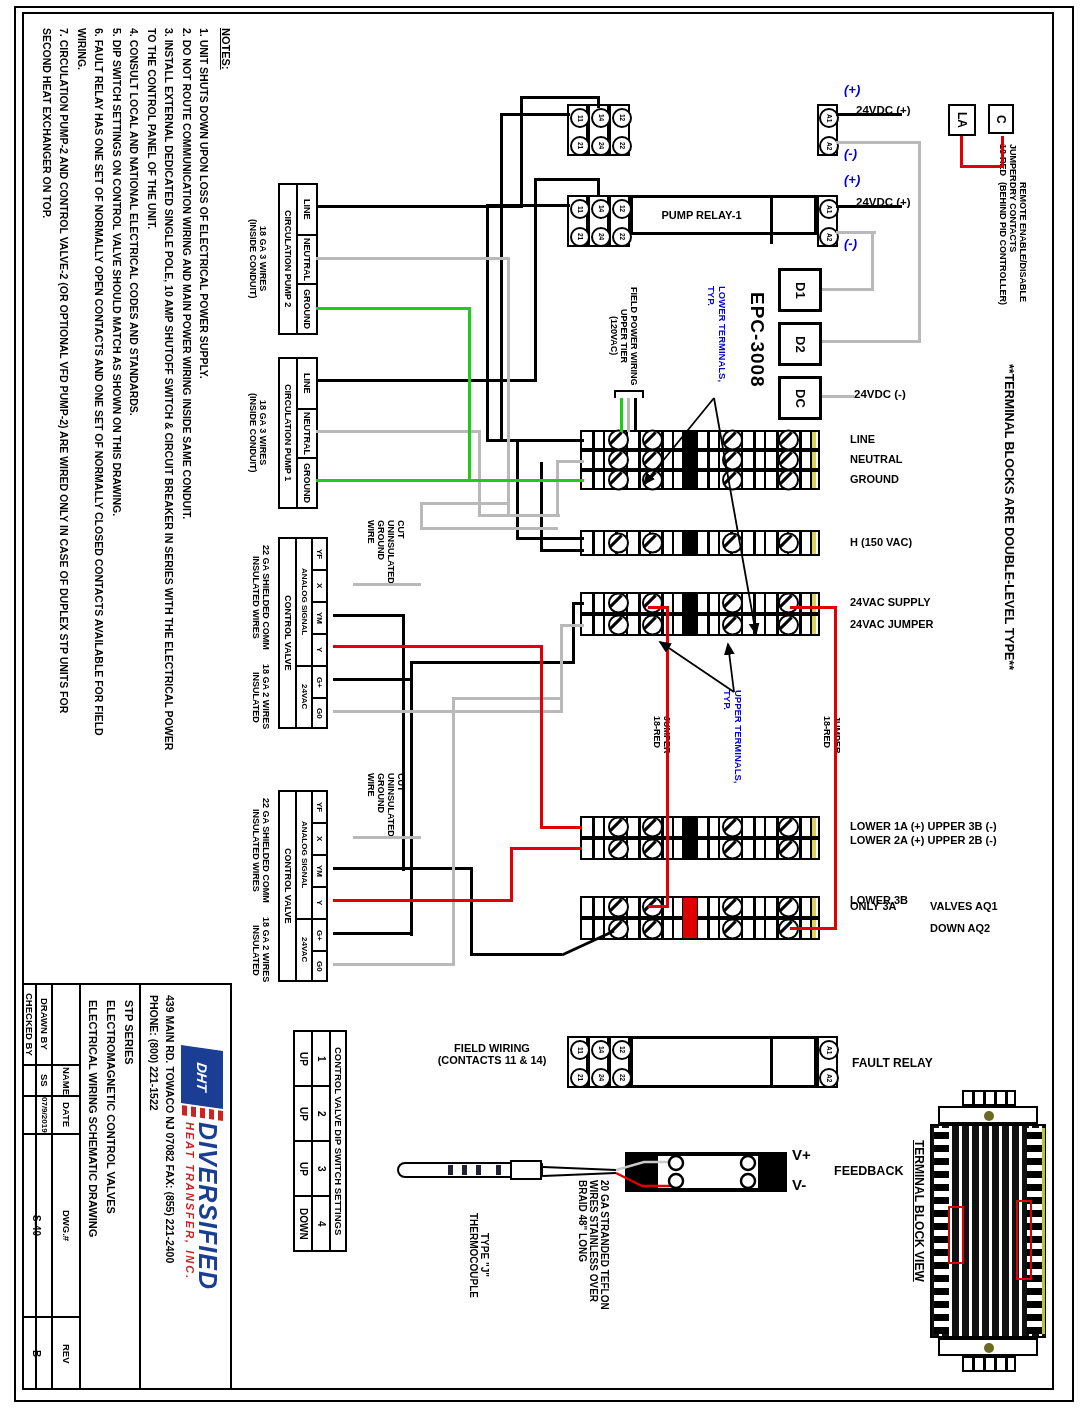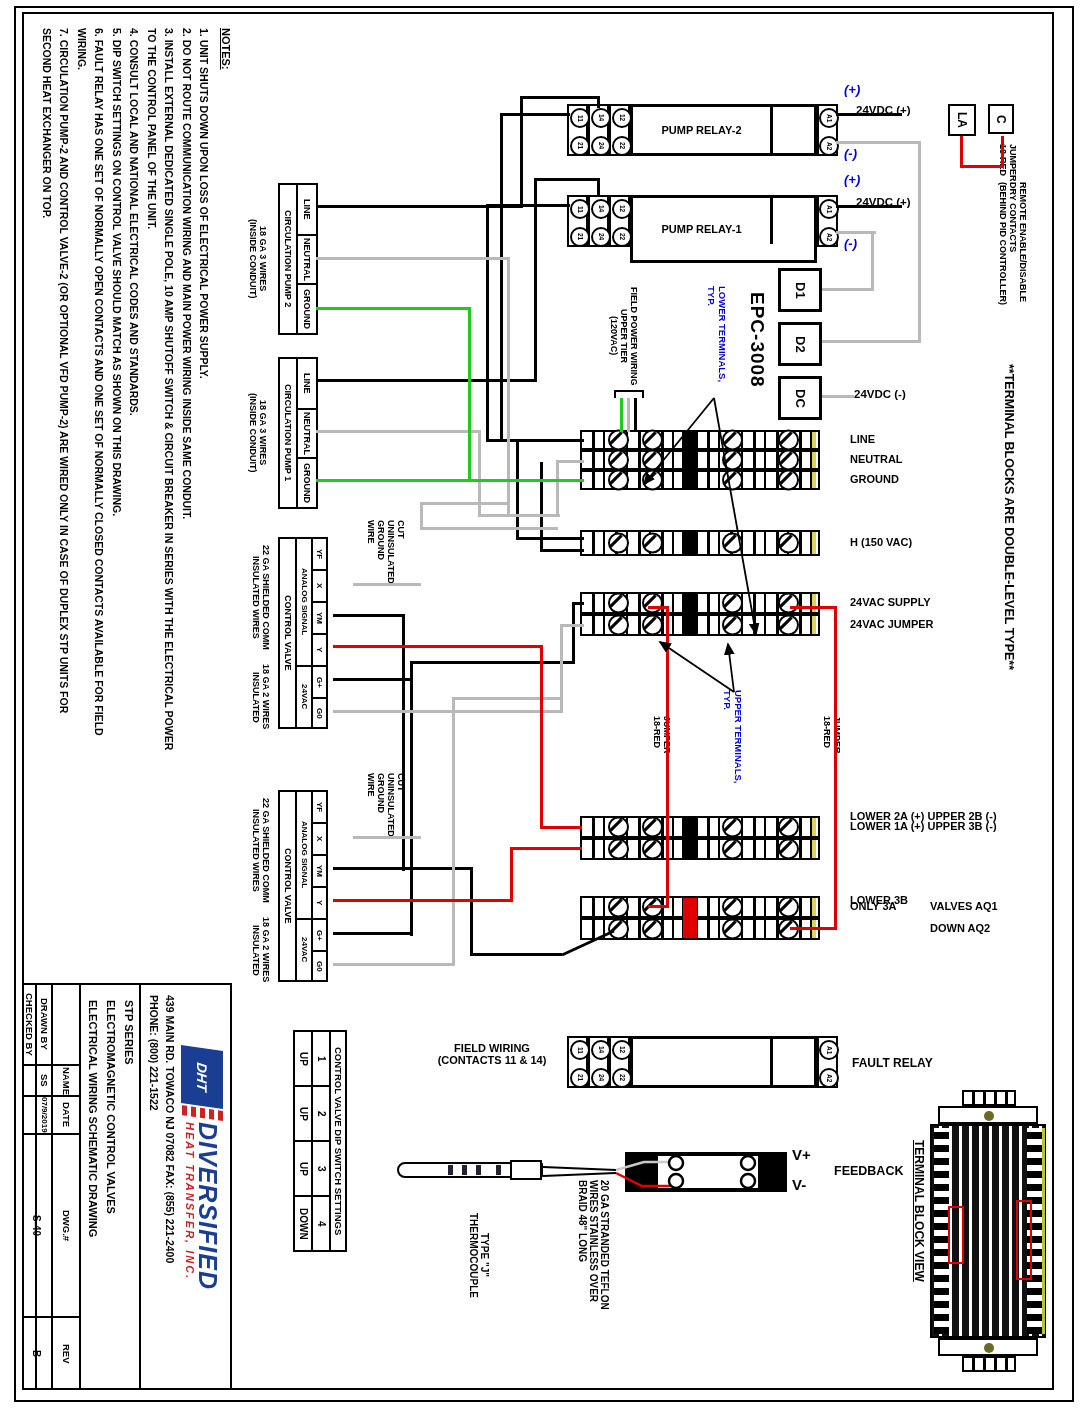--- a/index.html
+++ b/index.html
@@ -147,24 +147,20 @@
     </div>
   <div class="term" style="left:24px;top:32px">
       <span class="vt">24</span>
     </div>
   <div class="term" style="left:45px;top:4px">
       <span class="vt">12</span>
     </div>
   <div class="term" style="left:45px;top:32px">
       <span class="vt">22</span>
     </div>
-  <div class="ab b3 ctr f11" style="left:63px;top:0;width:187px;height:52px;padding-right:44px">
-    <span>PUMP RELAY-2</span>
-    <i class="ab ln" style="left:137px;top:0;width:3px;height:46px"></i>
-  </div>
   <div class="ab bx" style="left:250px;top:0;width:21px;height:52px"></div>
   <div class="term" style="left:252px;top:4px">
       <span class="vt">A1</span>
     </div>
   <div class="term" style="left:252px;top:32px">
       <span class="vt">A2</span>
     </div>
 </div>
 
 <div class="ab" style="left:567px;top:195px;width:271px;height:52px">
@@ -182,21 +178,21 @@
     </div>
   <div class="term" style="left:24px;top:32px">
       <span class="vt">24</span>
     </div>
   <div class="term" style="left:45px;top:4px">
       <span class="vt">12</span>
     </div>
   <div class="term" style="left:45px;top:32px">
       <span class="vt">22</span>
     </div>
-  <div class="ab b3 ctr f11" style="left:63px;top:0;width:187px;height:68px;padding-right:44px">
+  <div class="ab b3 ctr f11" style="left:63px;top:0;width:187px;height:40px;padding-right:44px">
     <span>PUMP RELAY-1</span>
     <i class="ab ln" style="left:137px;top:0;width:3px;height:46px"></i>
   </div>
   <div class="ab bx" style="left:250px;top:0;width:21px;height:52px"></div>
   <div class="term" style="left:252px;top:4px">
       <span class="vt">A1</span>
     </div>
   <div class="term" style="left:252px;top:32px">
       <span class="vt">A2</span>
     </div>
@@ -309,21 +305,21 @@
   </div>
 <div class="ab trow" style="left:580px;top:838px;width:240px;height:22px">
     <s class="chunk"></s>
     <s class="scr" style="left:26px"></s>
     <s class="scr" style="left:60px"></s>
     <s class="scr" style="left:140px"></s>
     <s class="scr" style="left:196px"></s>
     <s class="yst"></s>
   </div>
 <div class="ab f11" style="left:850px;top:820px">LOWER 1A (+) UPPER 3B (-)</div>
-<div class="ab f11" style="left:850px;top:810px">LOWER 2A (+) UPPER 2B (-)</div>
+<div class="ab f11" style="left:850px;top:834px">LOWER 2A (+) UPPER 2B (-)</div>
 
 <div class="ab trow" style="left:580px;top:896px;width:240px;height:22px">
     <s class="chunk"></s>
     <s class="scr" style="left:26px"></s>
     <s class="scr" style="left:60px"></s>
     <s class="scr" style="left:140px"></s>
     <s class="scr" style="left:196px"></s>
     <s class="yst"></s>
   </div>
 <div class="ab trow" style="left:580px;top:918px;width:240px;height:22px">

